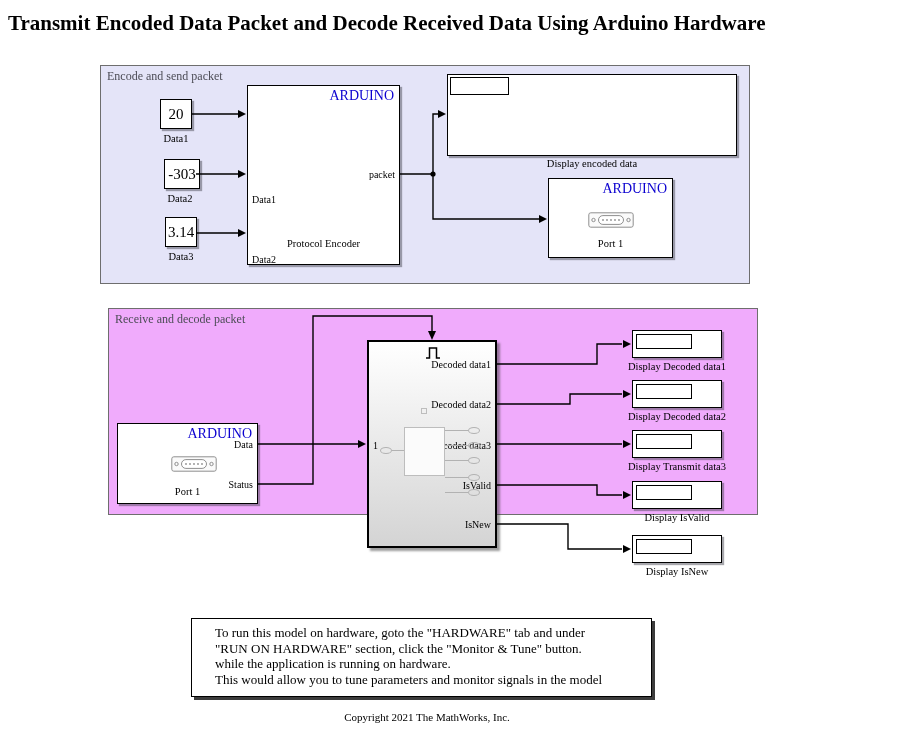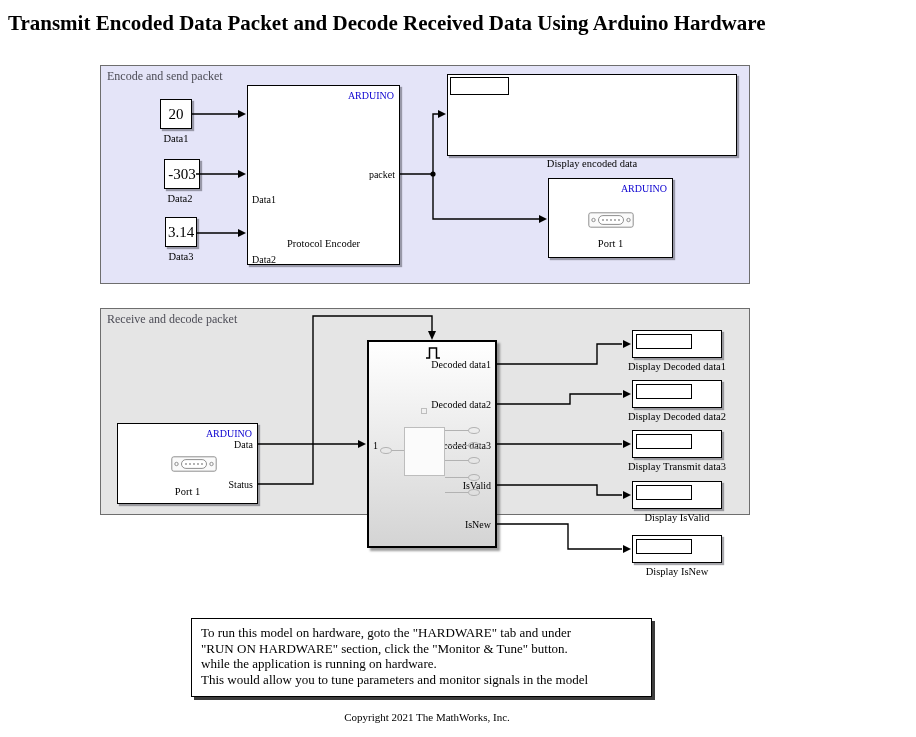--- a/index.html
+++ b/index.html
@@ -8,60 +8,60 @@
     font-family:Liberation Serif, serif;color:#000;overflow:hidden;
   }
   #model-title{
     position:absolute;left:8px;top:11px;font-size:21px;font-weight:bold;
     white-space:nowrap;letter-spacing:0px;
   }
   .area{
     position:absolute;border:1px solid #6e6e6e;box-sizing:border-box;
   }
   #encode-area{left:100px;top:65px;width:650px;height:219px;background:#e4e4f8;}
-  #receive-area{left:100px;top:308px;width:650px;height:207px;background:#e5e5e5;}
+  #receive-area{left:108px;top:308px;width:650px;height:207px;background:#f0abfc;}
   .area-label{
     position:absolute;left:6px;top:3px;font-size:12px;color:#4c4c56;white-space:nowrap;
   }
   .block{
     position:absolute;background:#fff;border:1px solid #000;box-sizing:border-box;
     box-shadow:2px 2px 1px rgba(60,60,70,0.45);
   }
   .const-value{
     position:absolute;left:0;top:0;width:100%;height:100%;
     display:flex;align-items:center;justify-content:center;font-size:15px;
   }
   .caption{
     position:absolute;font-size:10.5px;text-align:center;white-space:nowrap;color:#000;
   }
   .portlabel{
     position:absolute;font-size:10px;line-height:12px;white-space:nowrap;color:#000;
   }
   .brand{
-    position:absolute;top:4px;right:5px;font-size:10px;line-height:11px;color:#0b00d0;white-space:nowrap;
+    position:absolute;top:4px;right:5px;font-size:14px;line-height:11px;color:#0b00d0;white-space:nowrap;
   }
   .display-field{
     position:absolute;left:2px;top:2px;border:1px solid #000;background:#fff;box-sizing:border-box;
   }
   #subsystem{
     position:absolute;left:367px;top:340px;width:130px;height:208px;
     border:2px solid #000;box-sizing:border-box;
     background:linear-gradient(#ffffff, #d4d4d4);
     box-shadow:3px 3px 2px rgba(60,60,60,0.5);
   }
   .pv{position:absolute;box-sizing:border-box;}
   .pv-rect{left:35px;top:85px;width:41px;height:49px;border:1px solid #bdbdbd;background:#fbfbfb;}
   .pv-sq{left:51px;top:65px;width:6px;height:6px;border:1px solid #bdbdbd;}
   .pv-oval{width:12px;height:7px;border:1px solid #b2b2b2;border-radius:50%;}
   .pv-line{height:1px;background:#b2b2b2;}
   #annotation-box{
     position:absolute;left:191px;top:618px;width:461px;height:79px;
     background:#fff;border:1px solid #000;box-sizing:border-box;
     box-shadow:3px 3px 0 #3c3c3c;
-    font-size:13px;line-height:15.5px;padding:6px 9px;overflow:hidden;
+    font-size:13px;line-height:15.5px;padding:6px 23px;overflow:hidden;
   }
   .ann-line{white-space:nowrap;}
   #copyright{
     position:absolute;left:277px;top:711px;width:300px;text-align:center;
     font-size:11px;color:#000;
   }
   #wires{position:absolute;left:0;top:0;pointer-events:none;}
   .icon{display:block;}
 </style>
 </head>

